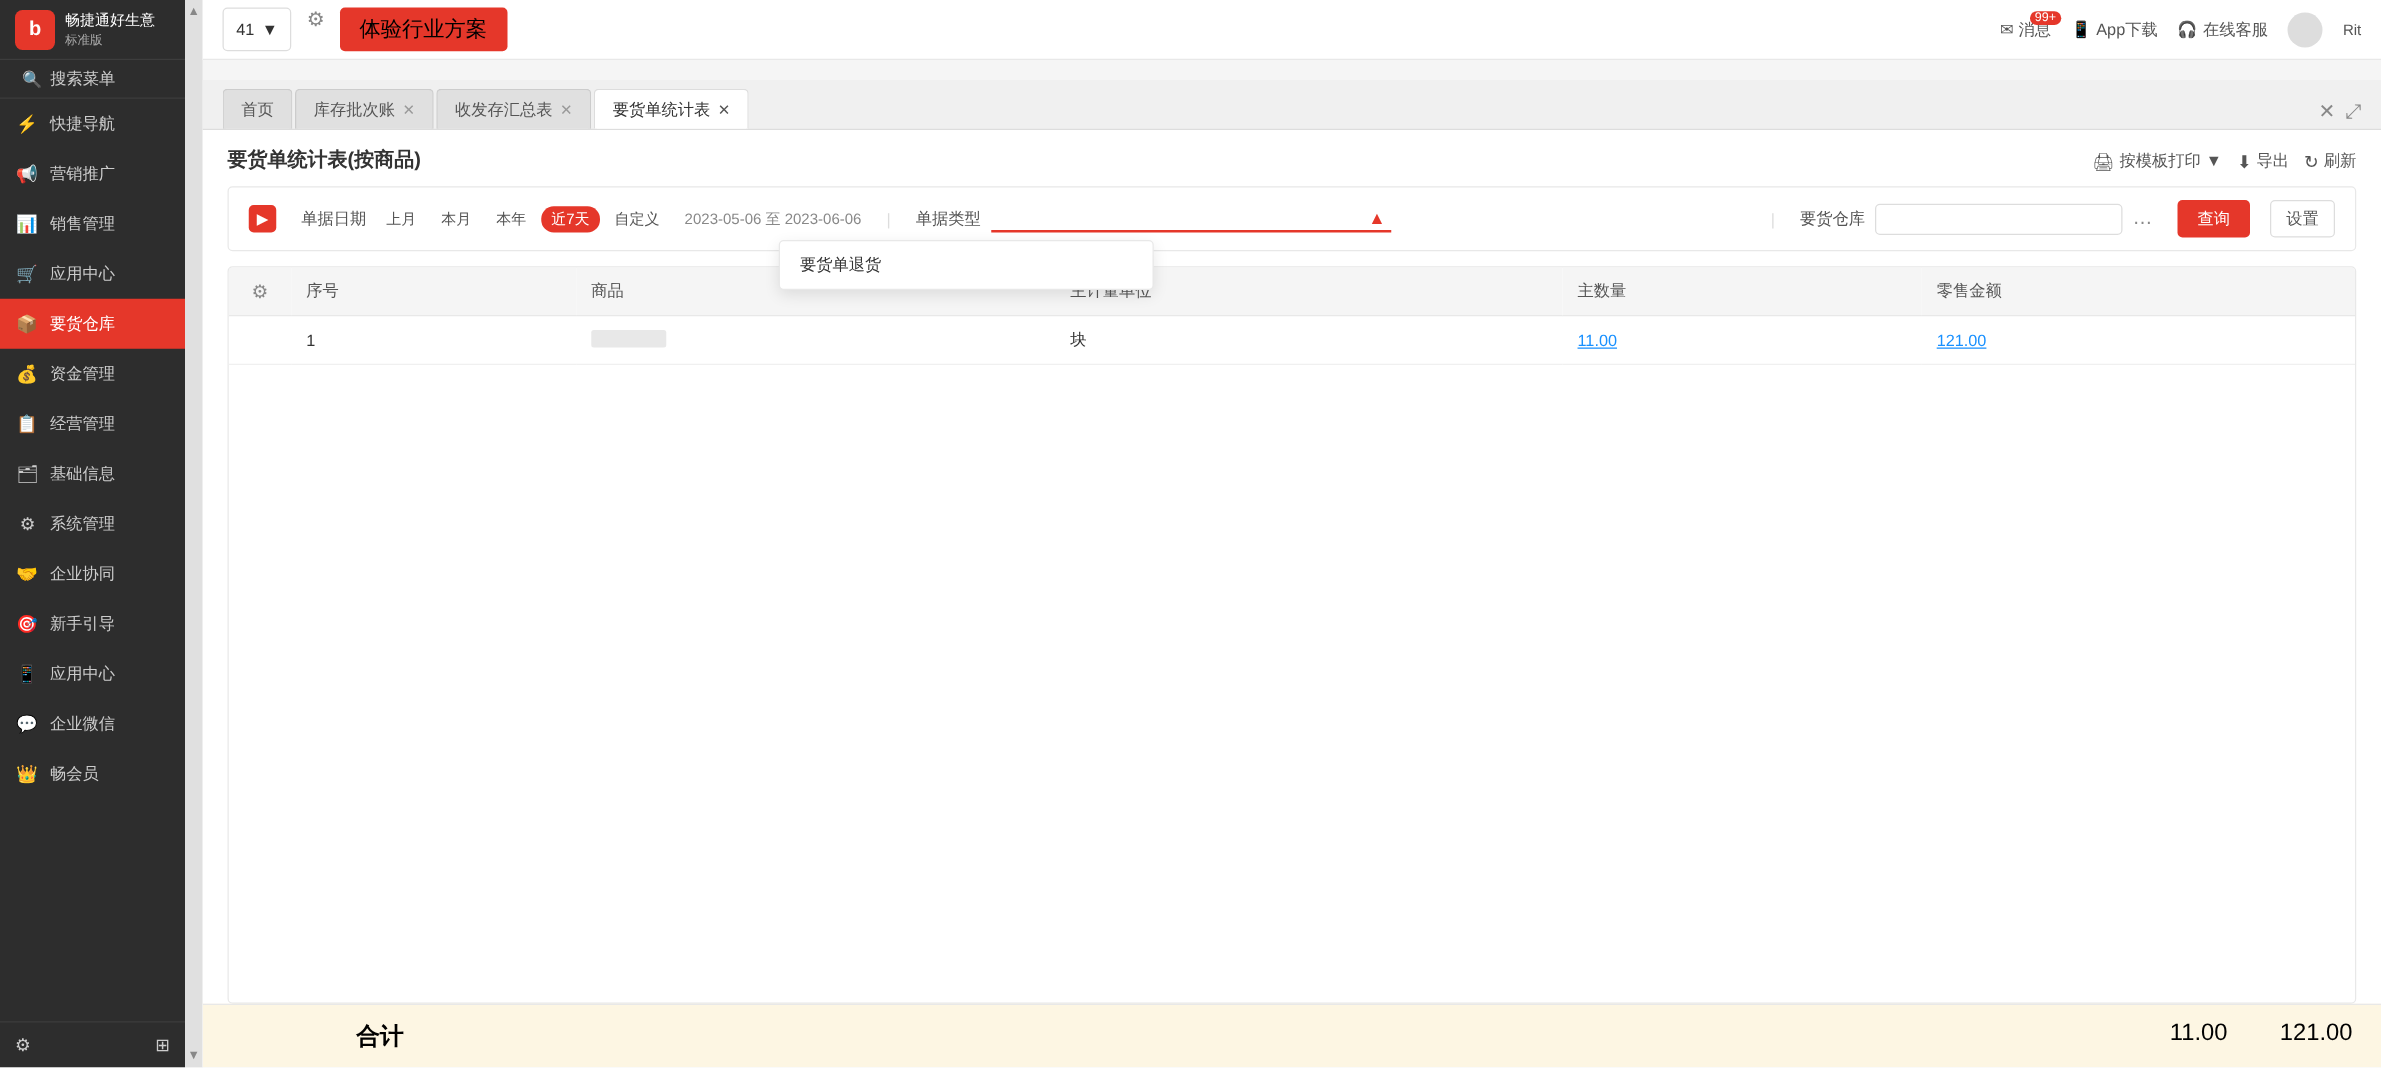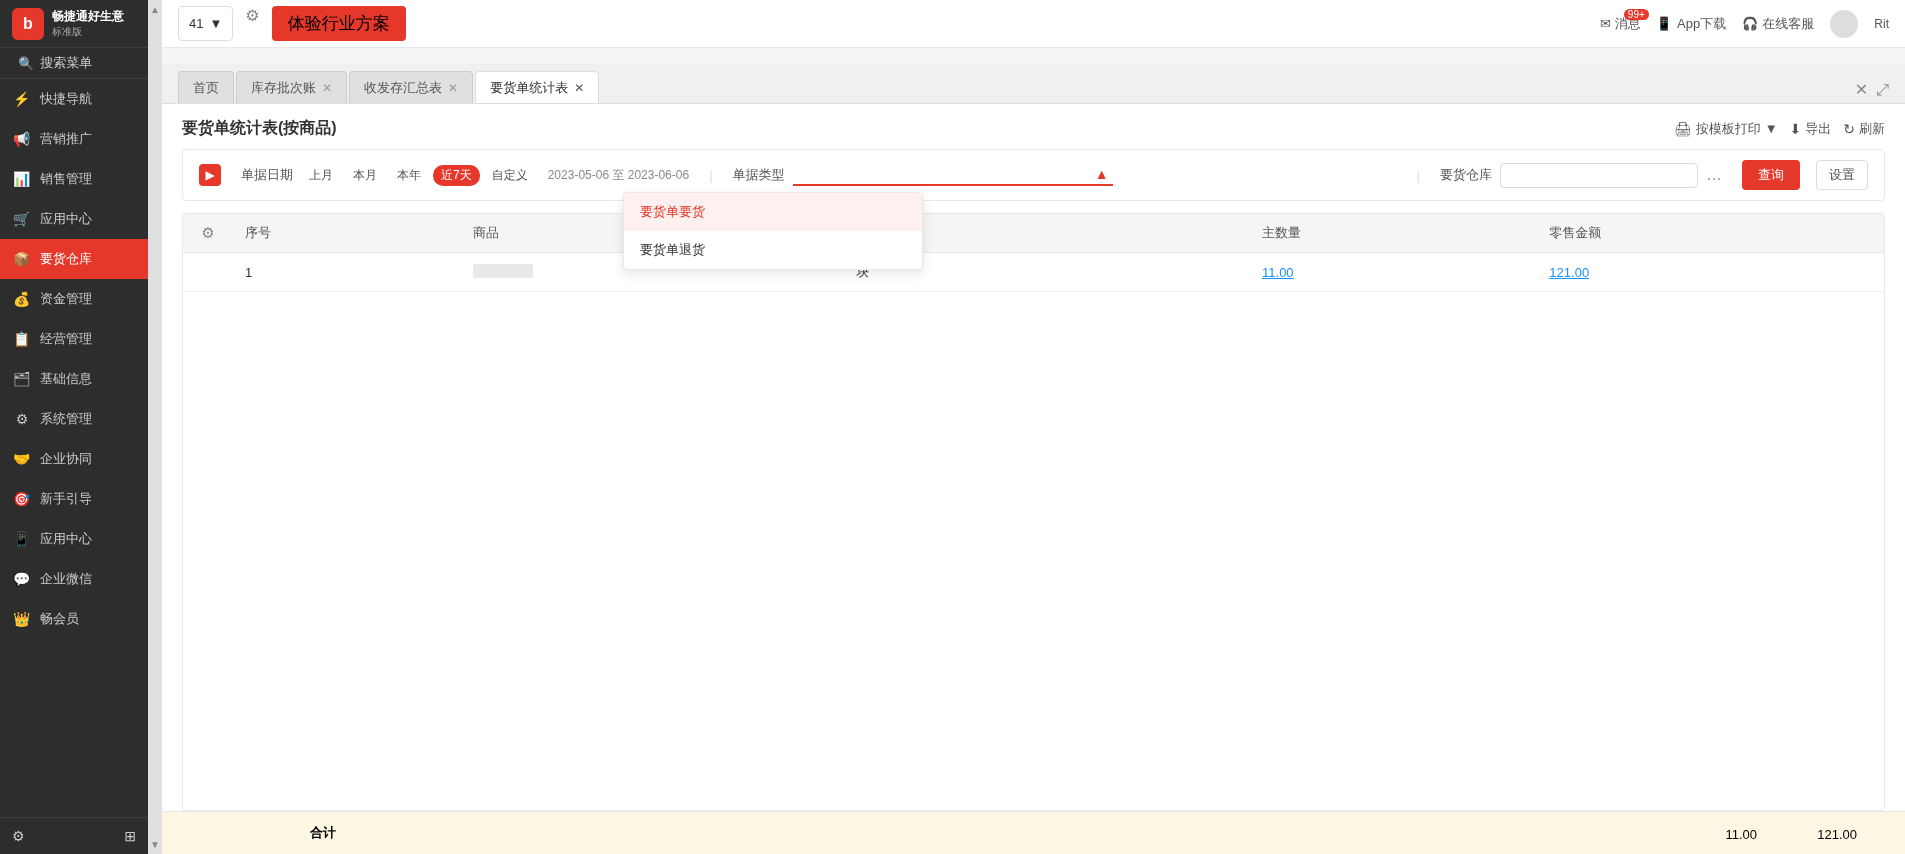--- a/index.html
+++ b/index.html
@@ -232,37 +232,37 @@
       border-bottom: 1px solid #f0f0f0;
       font-size: 13px; color: #333;
     }
     tbody td:first-child { text-align: center; }
     .cell-link { color: #1890ff; cursor: pointer; text-decoration: underline; }
     .product-placeholder { width: 60px; height: 14px; background: #e8e8e8; border-radius: 2px; display: inline-block; }
 
     
     .summary-row {
       background: #fdf6e3;
-      display: flex; align-items: flex-end;
-      padding: 12px 28px;
+      display: flex; align-items: flex-start;
+      padding: 12px 3px;
       border-top: 1px solid #e8e8e8;
-      font-size: 13px;
+      font-size: 19px;
     }
 
     
     .gear-th { color: #888; cursor: pointer; font-size: 15px; }
   </style>
 </head>
 <body>
 
 <div class="sidebar">
   <div class="sidebar-logo">
     <div class="logo-icon">b</div>
     <div>
-      <div style="color:#fff;font-size:12px;font-weight:bold;">畅捷通好生意</div>
+      <div style="color:#fff;font-size:12px;font-weight:normal;">畅捷通好生意</div>
       <div style="color:#aaa;font-size:10px;">标准版</div>
     </div>
   </div>
   <div class="sidebar-search">
     <span>🔍</span>
     <span>搜索菜单</span>
   </div>
   <div class="sidebar-nav">
     <div class="sidebar-item">
       <span class="icon">⚡</span>
@@ -431,21 +431,20 @@
         <span class="filter-label">要货仓库</span>
         <input class="filter-warehouse-input" value="" style="">
         <span class="filter-more-btn">…</span>
       </div>
       <div class="filter-actions">
         <button class="btn-query">查询</button>
         <button class="btn-settings">设置</button>
       </div>
 
       <div class="dropdown-overlay">
-        <div class="dropdown-item selected">要货单要货</div>
         <div class="dropdown-item">要货单退货</div>
       </div>
     </div>
 
     <div class="table-wrap">
       <table>
         <thead>
           <tr>
             <th><span class="gear-th">⚙</span></th>
             <th>序号</th>

